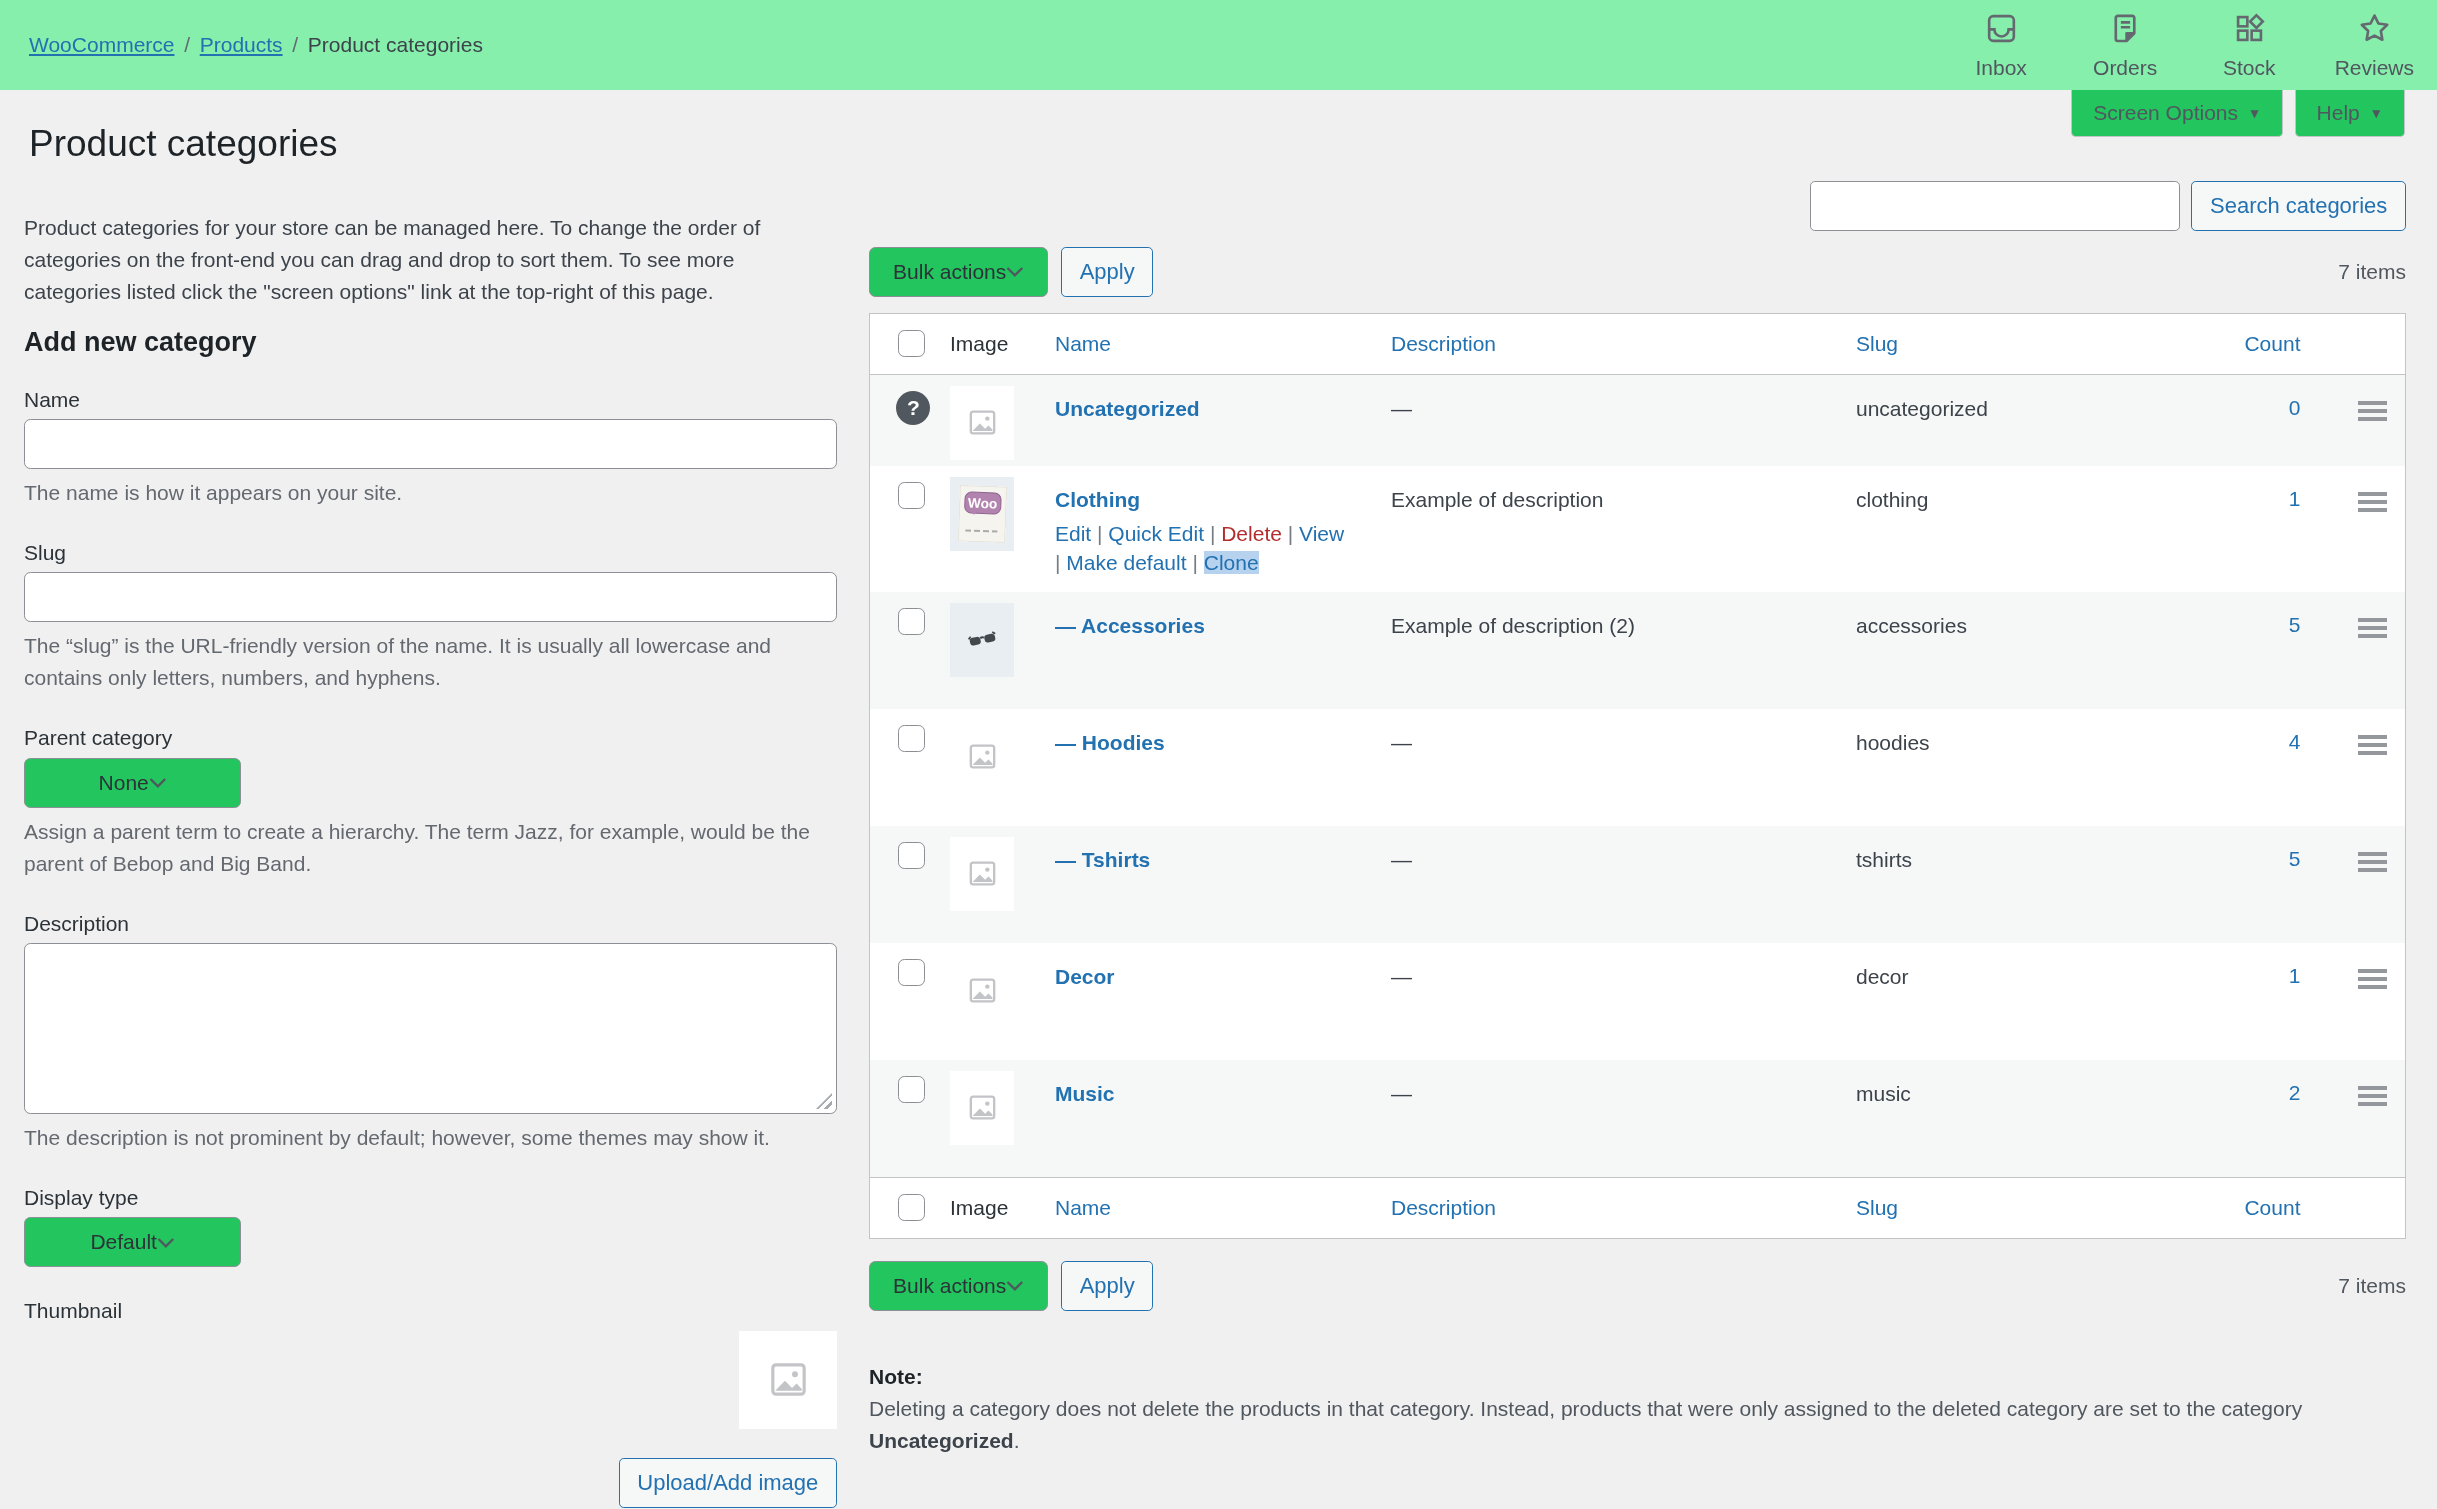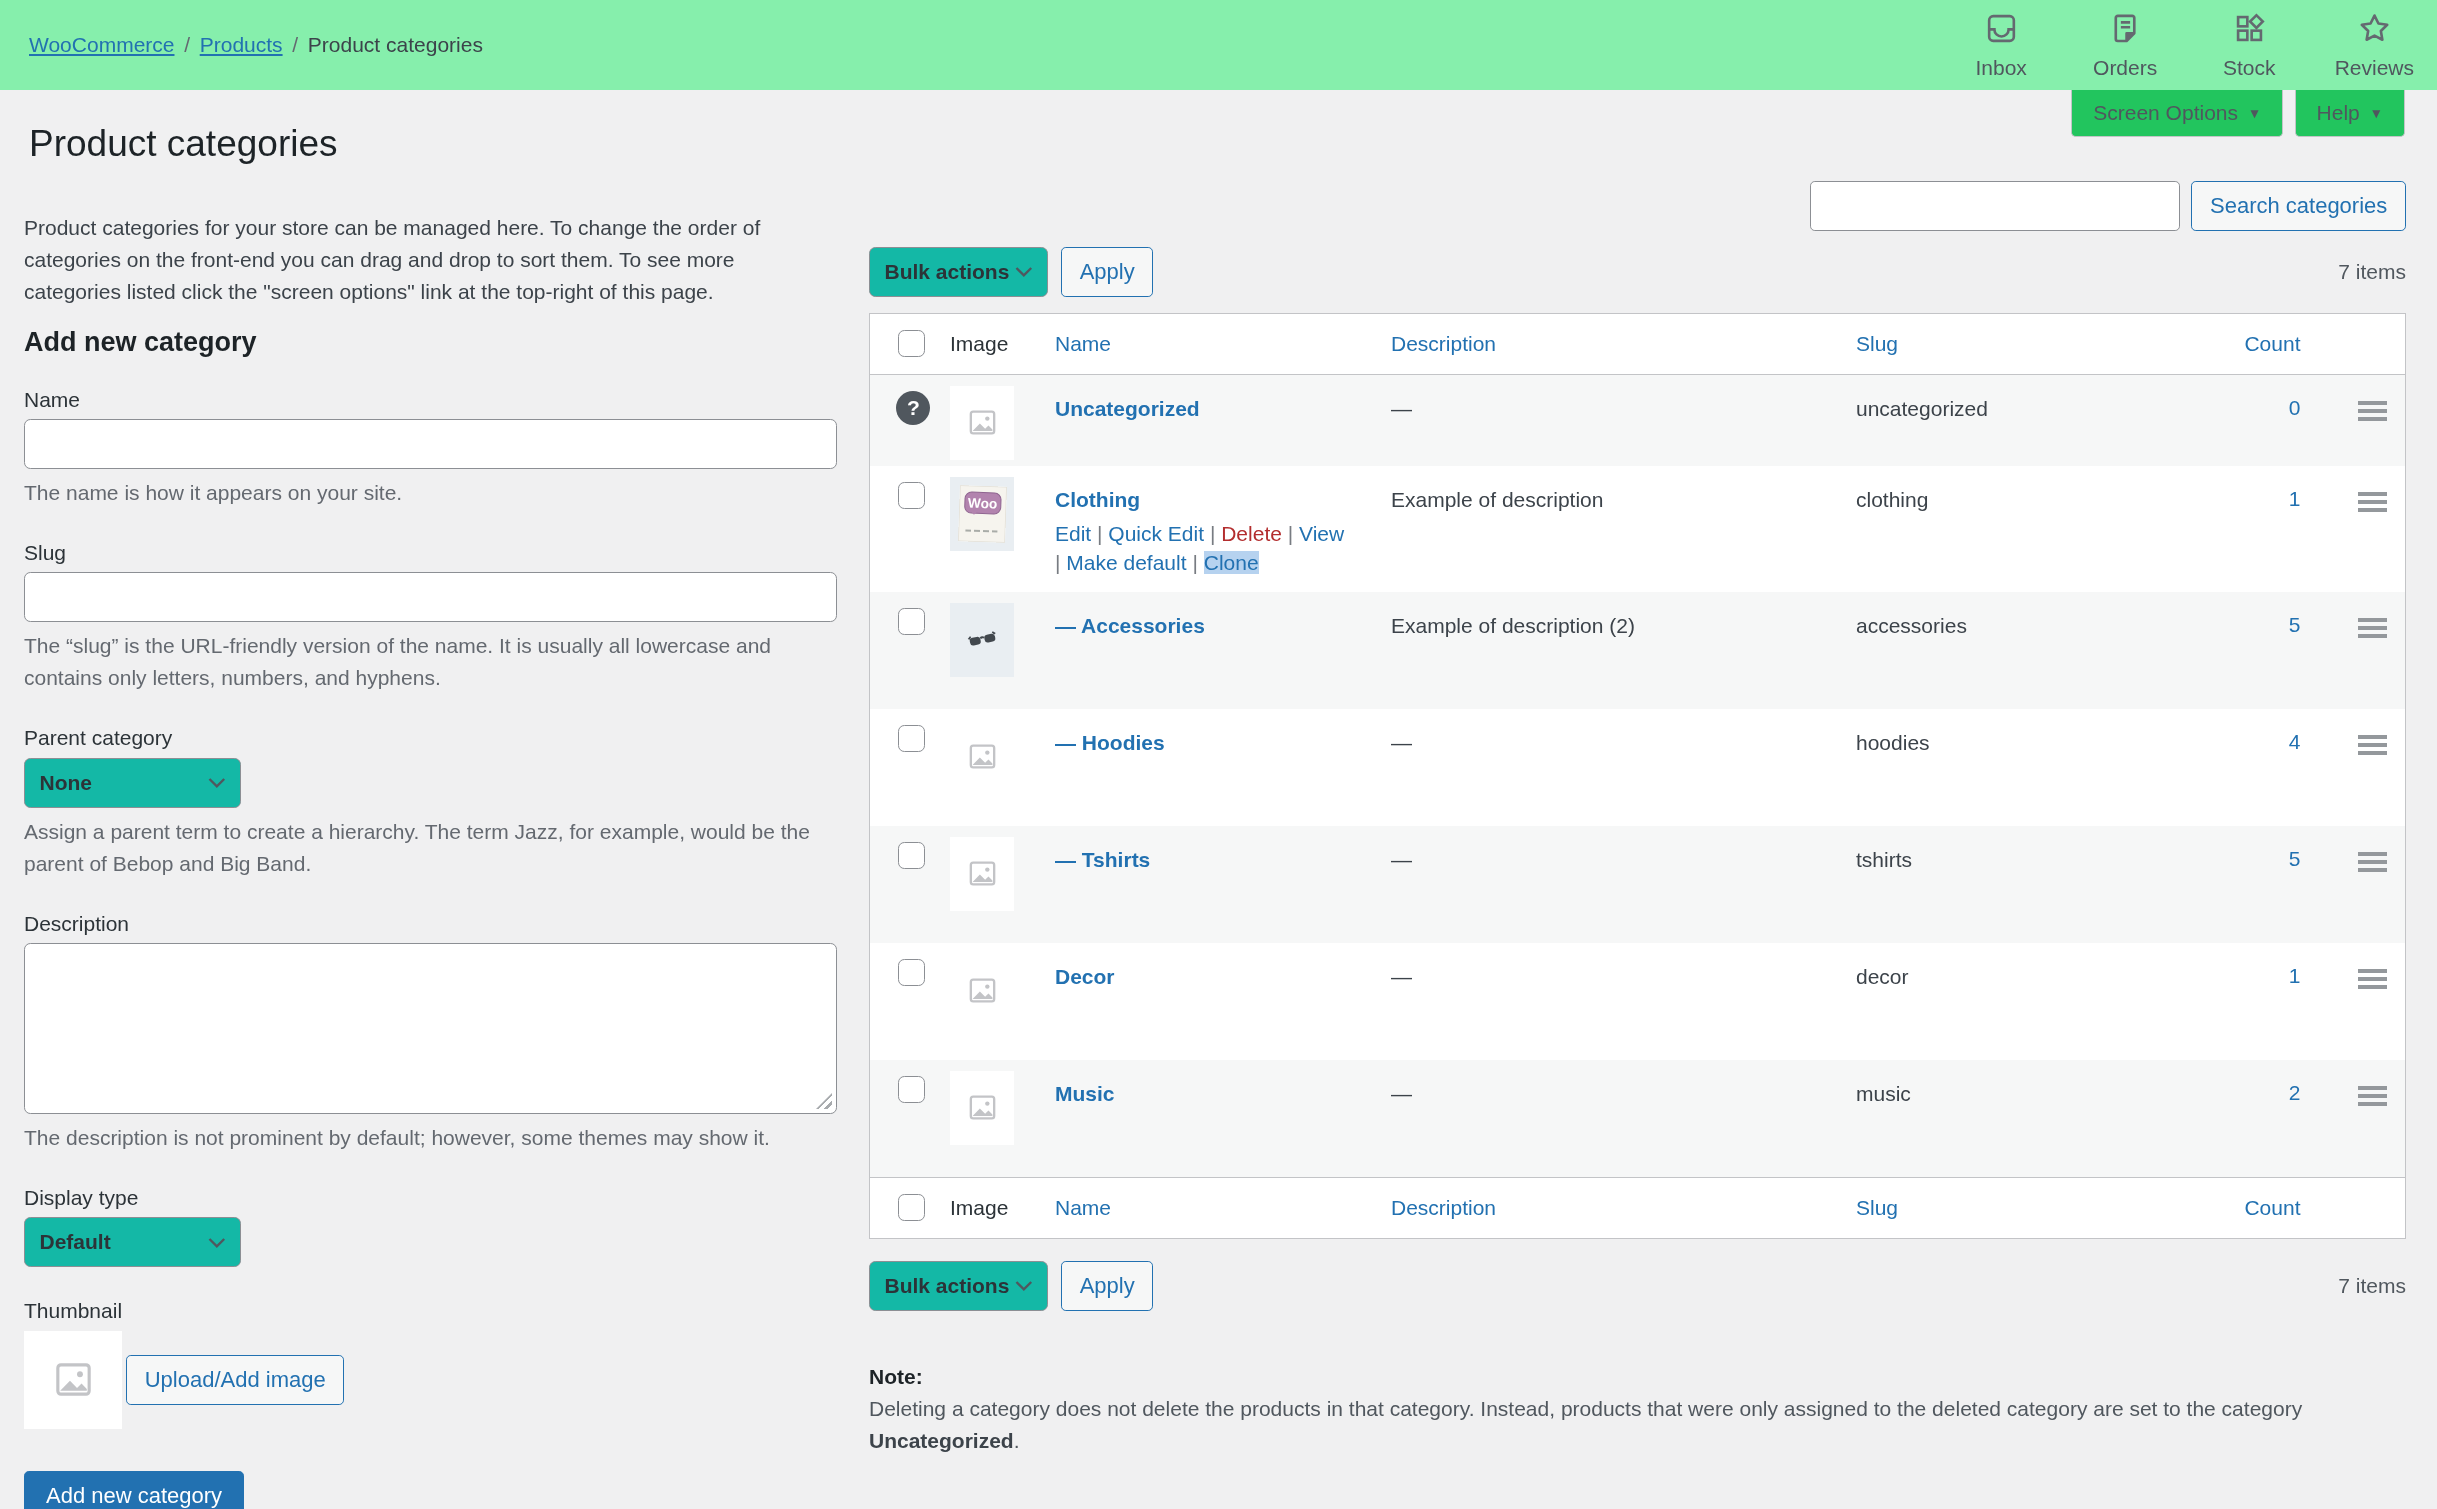--- a/index.html
+++ b/index.html
@@ -28,25 +28,25 @@
   .main { display:flex; gap:32px; padding:14.5px 32px 0 24px; align-items:flex-start; }
   .col-left { width:813px; flex:0 0 813px; }
   .col-right { flex:1; min-width:0; }
 
   
   .intro { margin-top:31px; line-height:32px; color:#3c434a; }
   .form-heading { margin-top:21px; font-size:27px; font-weight:700; color:#1d2327; line-height:27px; }
   .field-label { display:block; margin:31px 0 6.4px; color:#2c3338; line-height:26px; }
   .text-input { width:100%; height:50px; background:#fff; border:0.8px solid #8c8f94; border-radius:6.4px; padding:0 13px; font-size:21px; font-family:inherit; color:#2c3338; }
   .help { margin-top:8px; color:#646970; line-height:32px; }
-  .select { display:inline-flex; align-items:center; justify-content:space-between; width:217px; height:50px; background:#14b8a6; border:0.8px solid #8c8f94; border-radius:6.4px; padding:0 14.5px; color:#2c3338; cursor:pointer;font-weight:bold; }
+  .select { display:inline-flex; align-items:center; justify-content:center; width:217px; height:50px; background:#22c55e; border:0.8px solid #8c8f94; border-radius:6.4px; padding:0 14.5px; color:#2c3338; cursor:pointer; }
   .select svg { width:17.7px; height:11.3px; }
   .textarea { position:relative; width:100%; height:171px; background:#fff; border:0.8px solid #8c8f94; border-radius:6.4px; }
   .resize-handle { position:absolute; right:4px; bottom:4px; width:16px; height:16px; clip-path:polygon(100% 0,100% 100%,0 100%); background:repeating-linear-gradient(135deg,#0000 0 4px,#a7aaad 4px 6.4px); cursor:nwse-resize; }
-  .thumb-row { display:flex; gap:4px; align-items:center; margin-top:3.2px; }
+  .thumb-row { display:flex; gap:29px; align-items:flex-end; margin-top:3.2px;flex-direction:column; }
   .thumb-box { width:98px; height:98px; background:#fff; display:flex; align-items:center; justify-content:center; }
   .thumb-box svg { width:47px; height:47px; }
   .btn-secondary { display:inline-flex; align-items:center; background:#f6f7f7; border:0.8px solid #2271b1; border-radius:4.8px; color:#2271b1; font-size:22px; font-family:inherit; height:50px; padding:0 17.7px; cursor:pointer; white-space:nowrap; }
   .btn-primary { display:inline-flex; align-items:center; background:#2271b1; border:0.8px solid #2271b1; border-radius:4.8px; color:#fff; font-size:22px; font-family:inherit; height:51px; padding:0 21px; margin-top:42px; cursor:pointer; }
 
   
   .search-row { display:flex; justify-content:flex-end; gap:11.3px; }
   .search-input { width:370px; height:50px; background:#fff; border:0.8px solid #8c8f94; border-radius:4.8px; padding:0 13px; font-size:21px; font-family:inherit; }
   .toolbar { margin-top:16px; display:flex; align-items:center; gap:13px; }
   .toolbar .select { width:179px; }

